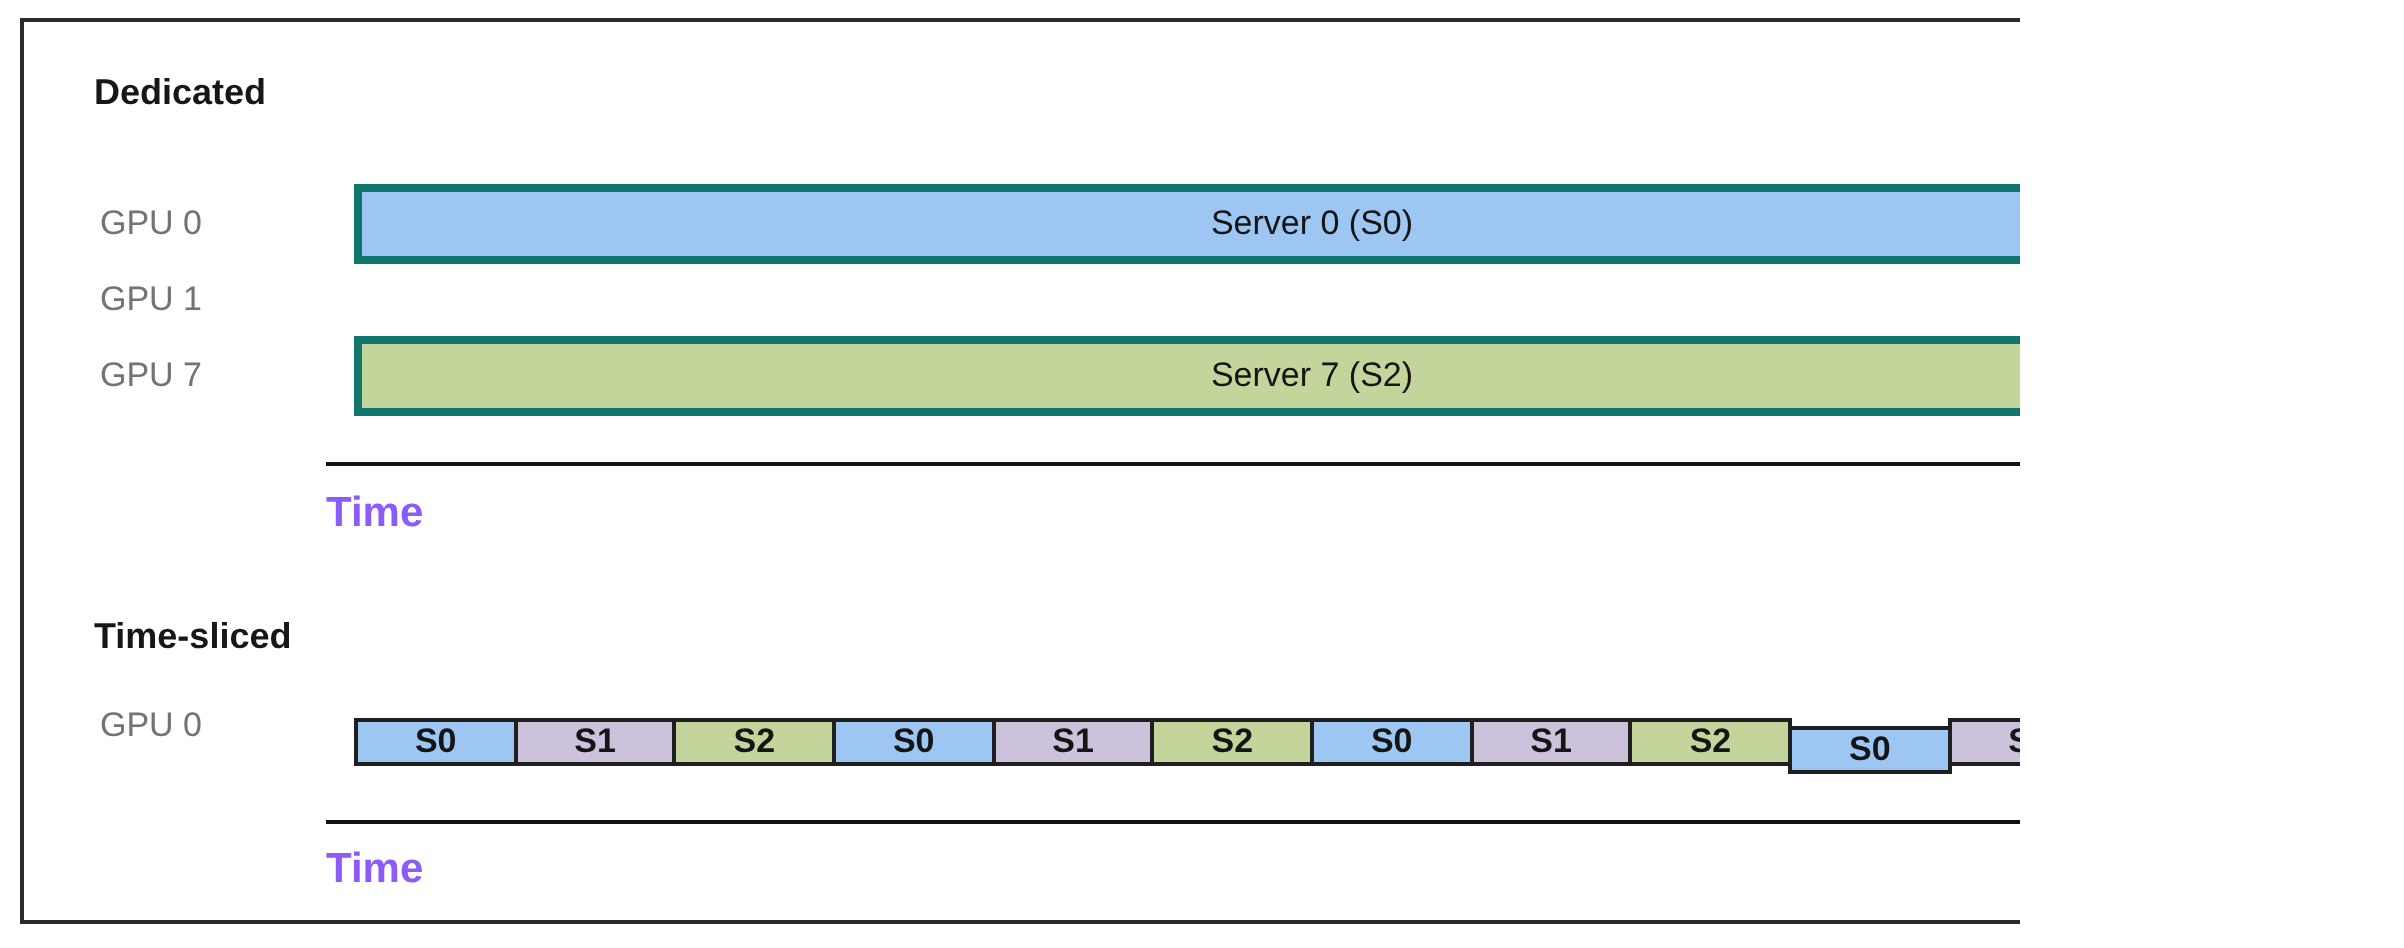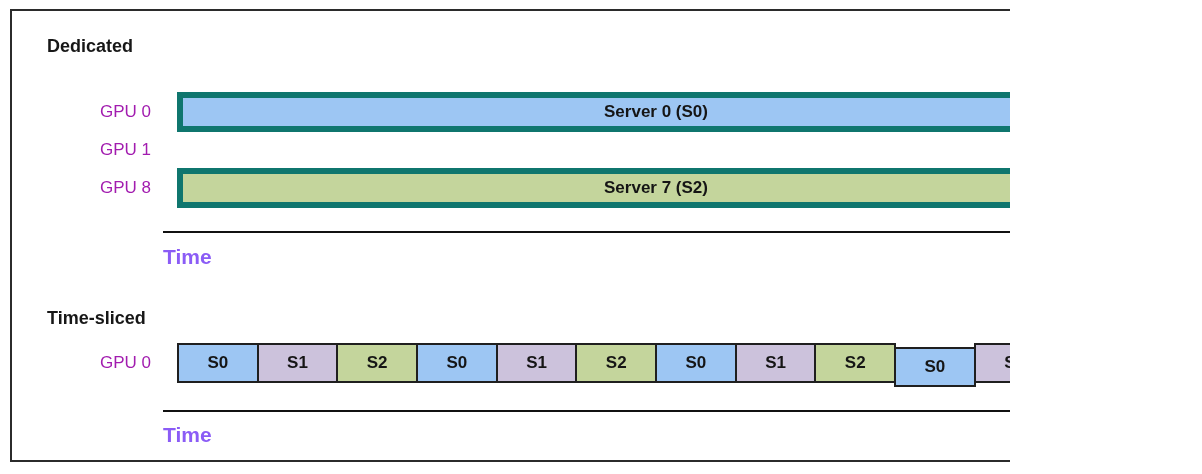--- a/index.html
+++ b/index.html
@@ -38,51 +38,52 @@
     display: flex;
     align-items: center;
     height: 40px;
     margin-top: -2px;
   }
   .row:first-child { margin-top: 0; }
   .gpu-label {
     width: 177px;
     box-sizing: border-box;
     padding-right: 26px;
-    text-align: right;
+    text-align: center;
     font-size: 17px;
     font-weight: normal;
-    color: #a21caf;
+    color: #737373;
     white-space: nowrap;
   }
   .bar {
     flex: 1;
     height: 100%;
     box-sizing: border-box;
-    border: 6px solid #0f766e;
+    border: 4px solid #0f766e;
     display: flex;
     align-items: center;
     justify-content: center;
     font-size: 17px;
-    font-weight: bold;
+    font-weight: normal;
     color: #151515;
   }
 
   .ts-row {
     position: absolute;
     left: 0; top: 343px;
     width: 1135px;
     display: flex;
     align-items: center;
     height: 40px;
   }
   .segments {
     flex: 1;
     display: flex;
     height: 40px;
+    align-items: flex-end;
   }
   .segment {
     flex: 1;
     box-sizing: border-box;
     border: 2px solid #1f1f1f;
     margin-left: -2px;
     display: flex;
     align-items: center;
     justify-content: center;
     font-size: 17px;
@@ -136,21 +137,21 @@
 
   <div class="rows" id="dedicated-rows">
       <div class="row">
         <div class="gpu-label">GPU 0</div>
         <div class="bar" style="background: rgb(157, 198, 243);">Server 0 (S0)</div>
       </div>
       <div class="row">
         <div class="gpu-label">GPU 1</div>
       </div>
       <div class="row">
-        <div class="gpu-label">GPU 8</div>
+        <div class="gpu-label">GPU 7</div>
         <div class="bar" style="background: rgb(196, 213, 156);">Server 7 (S2)</div>
       </div>
     </div>
 
   <div class="axis-line axis-line-1"></div>
   <div class="arrow-head arrow-head-1"></div>
   <div class="axis-label axis-label-1">Time</div>
 
   <div class="section-title title-timesliced">Time-sliced</div>
 

